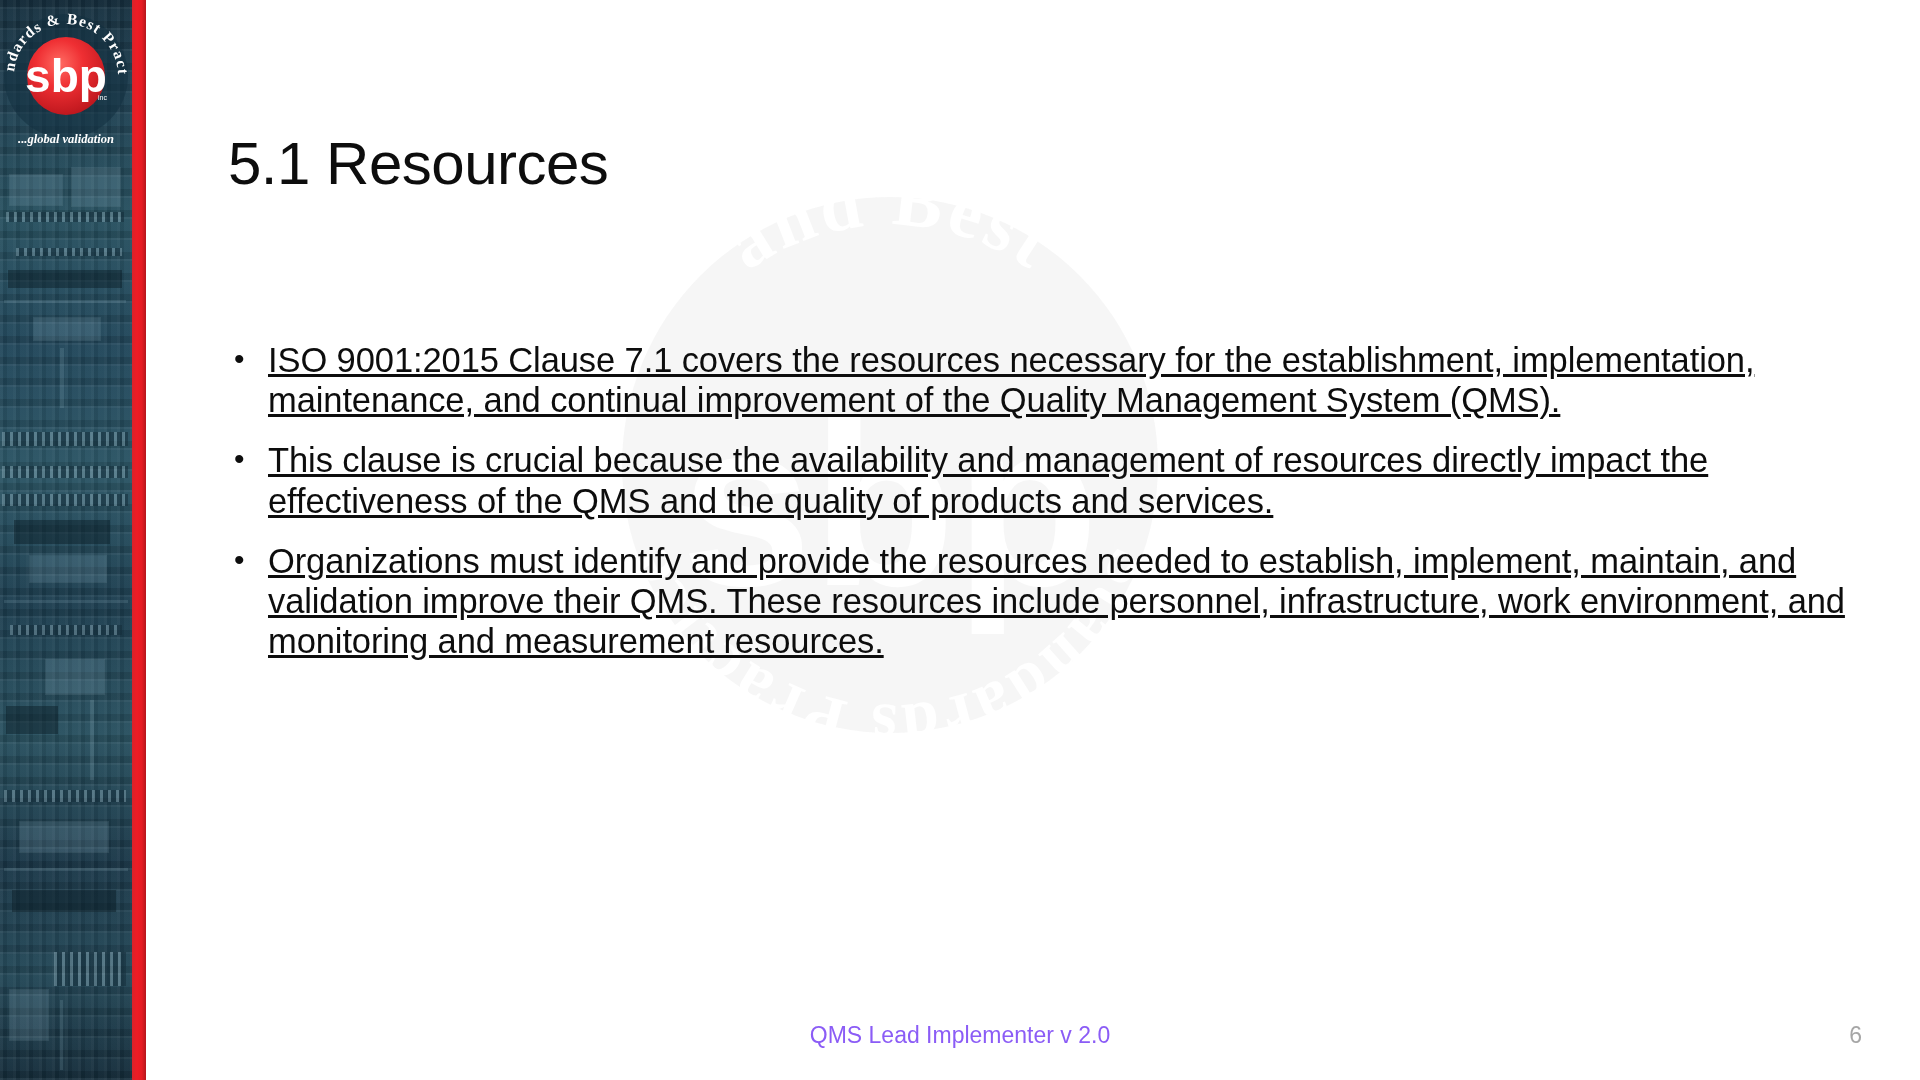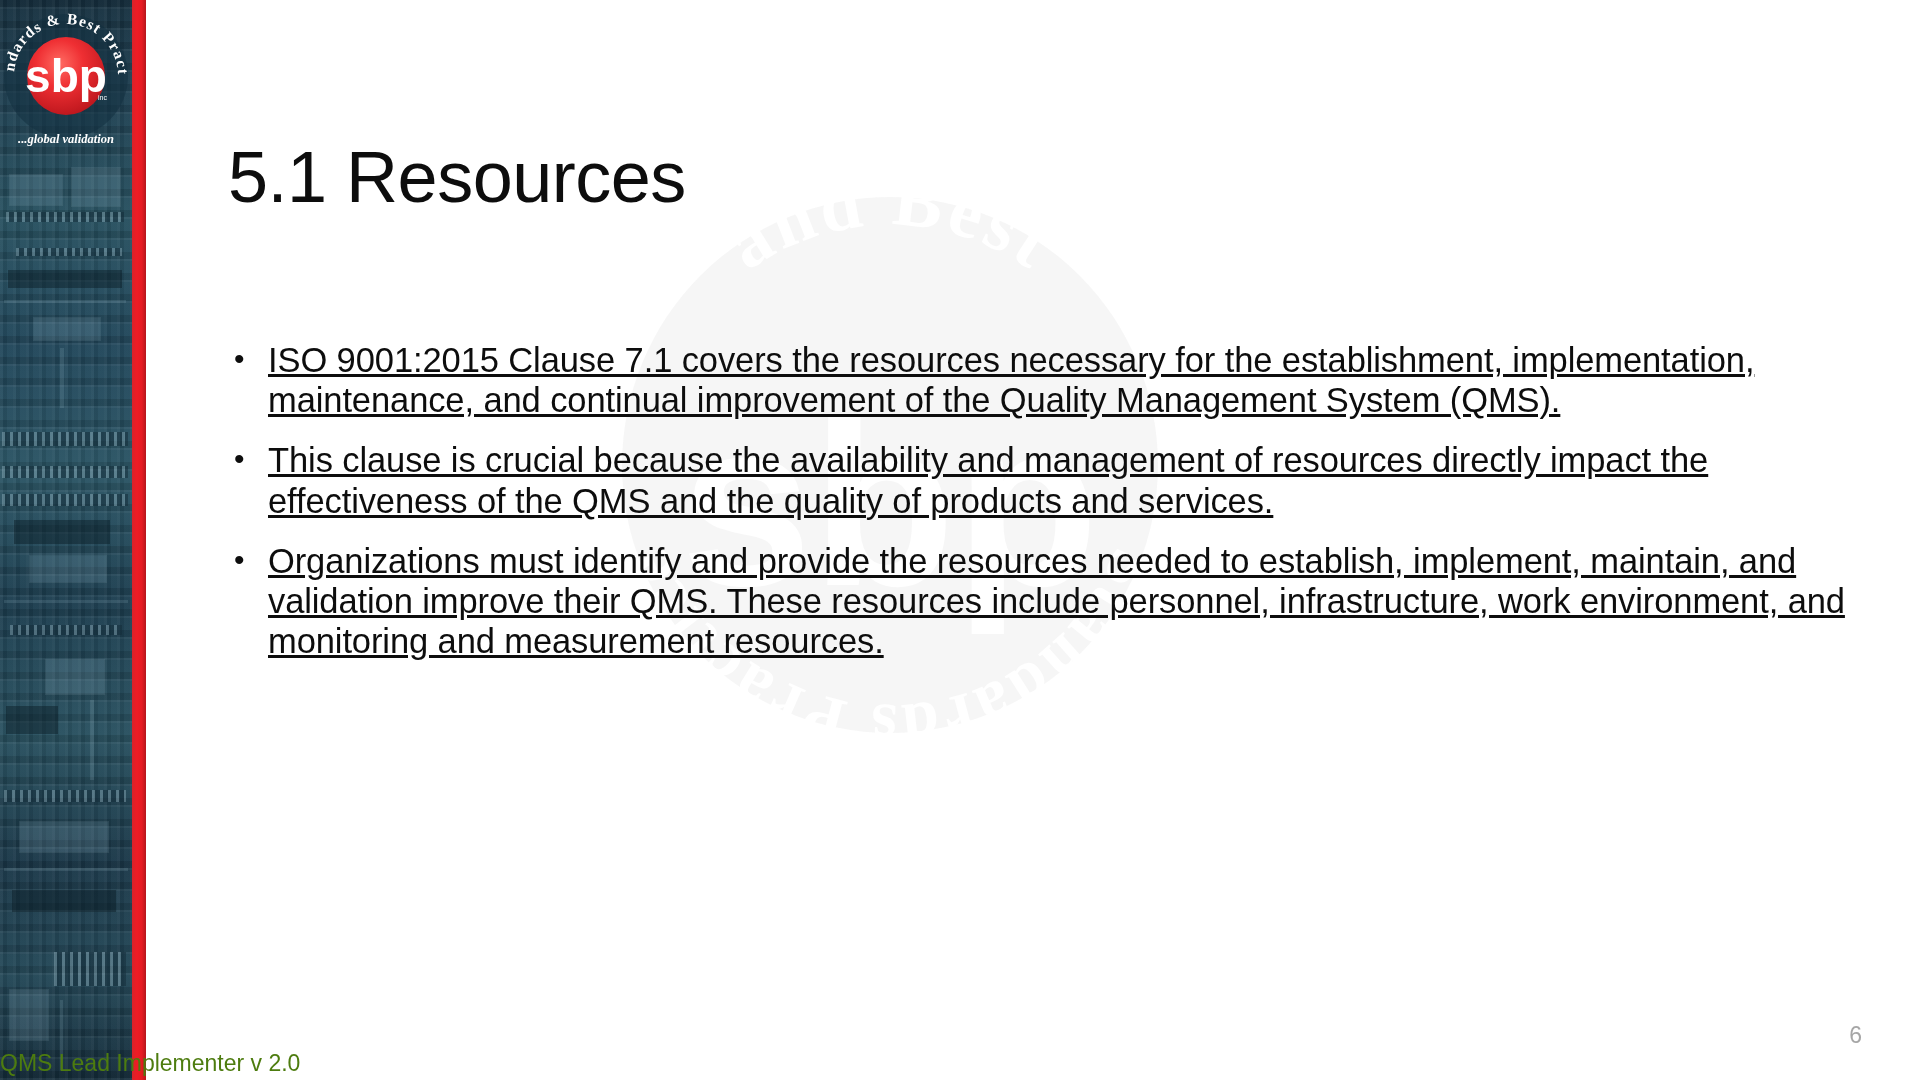--- a/index.html
+++ b/index.html
@@ -119,21 +119,21 @@
     opacity: 0.65;
     pointer-events: none;
   }
   .watermark svg { display: block; }
 
   
   .title {
     position: absolute;
     left: 228px;
     top: 92px;
-    font-size: 72px;
+    font-size: 60px;
     line-height: 1.05;
     font-weight: 400;
     color: #0d0d0d;
     letter-spacing: -0.5px;
     white-space: nowrap;
   }
 
   
   .body {
     position: absolute;
@@ -160,24 +160,24 @@
     color: #0d0d0d;
   }
   .bullet .txt { display: block; text-decoration: underline; }
 
   
   .footer-note {
     position: absolute;
     left: 0;
     right: 0;
     top: 1022px;
+    text-align: center;
     font-size: 23px;
-    color: #4d7c0f;
-    font-weight: 400;
-    margin-top: 28px;
+    color: #8b5cf6;
+    font-weight: 400;
   }
   .page-number {
     position: absolute;
     right: 58px;
     top: 1022px;
     font-size: 23px;
     color: #a6a6a6;
     font-weight: 400;
   }
 </style>

